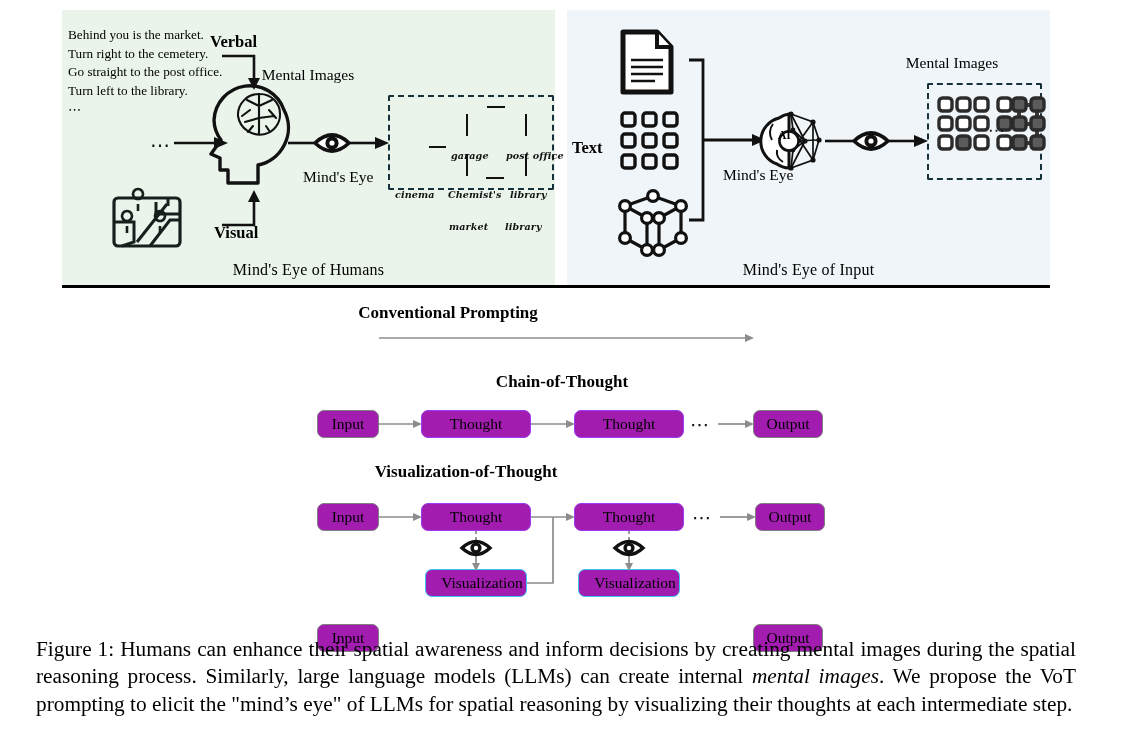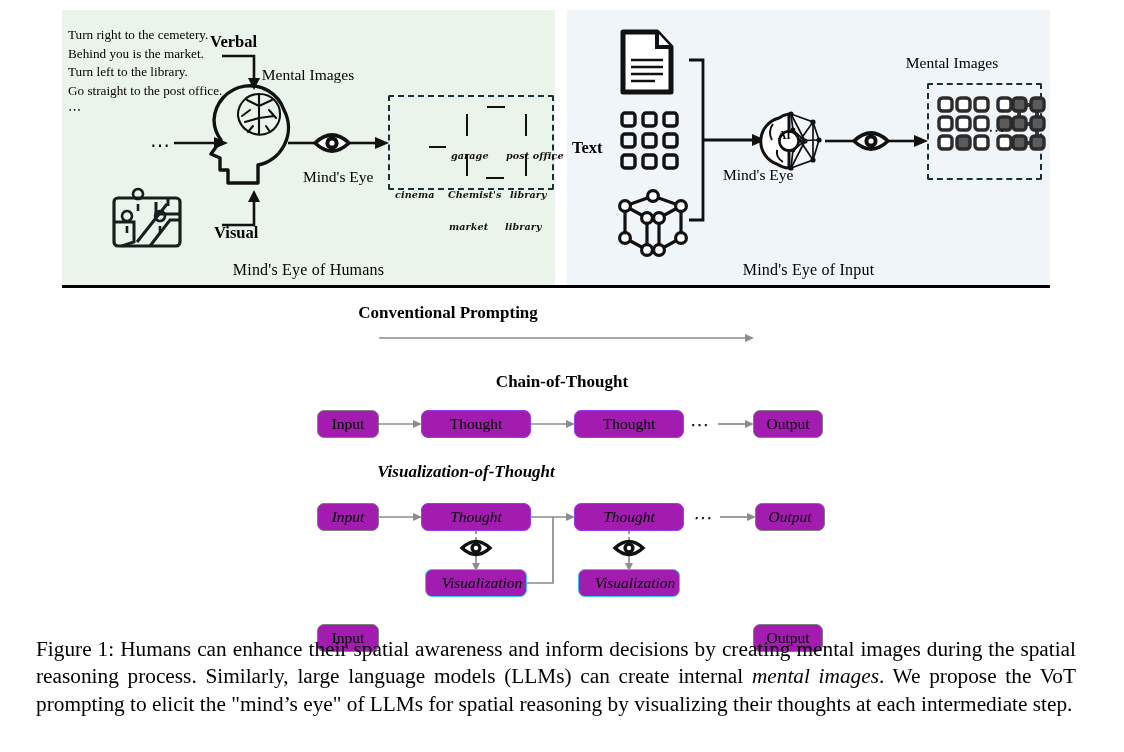--- a/index.html
+++ b/index.html
@@ -144,24 +144,24 @@
 </style>
 </head>
 <body>
 
 <div id="top-figure">
 
   <div class="panel" id="panel-human">
     <div class="panel-bg" style="background:#ebf4ea;"></div>
 
     <div id="verbal-text">
+      <div>Behind you is the market.</div>
       <div>Turn right to the cemetery.</div>
-      <div>Behind you is the market.</div>
+      <div>Go straight to the post office.</div>
       <div>Turn left to the library.</div>
-      <div>Go straight to the post office.</div>
       <div class="ellip-line">⋯</div>
     </div>
 
     <div class="lbl-bold" style="left:148px; top:22px;">Verbal</div>
     <div class="lbl-bold" style="left:152px; top:213px;">Visual</div>
 
     <div class="dots-h" style="left:88px; top:125px;">⋯</div>
 
     <svg class="overlay" width="493" height="275">
       <g fill="none" stroke="#15201c" stroke-width="3.2">
@@ -405,21 +405,21 @@
       <path d="M379 55 L414 55"></path>
       <path d="M413 51 L422 55 L413 59 Z" fill="#8c8c8c" stroke="none"></path>
       <path d="M531 55 L567 55"></path>
       <path d="M566 51 L575 55 L566 59 Z" fill="#8c8c8c" stroke="none"></path>
       <path d="M718 55 L746 55"></path>
       <path d="M745 51 L754 55 L745 59 Z" fill="#8c8c8c" stroke="none"></path>
     </g>
   </svg>
 </div>
 
-<div style="position:absolute; left:0; top:459px; width:932px; height:145px;font-style:italic;">
+<div style="position:absolute; left:0; top:459px; width:932px; height:145px;">
   <div class="flow-title" style="top:3px;">Visualization-of-Thought</div>
 
   <div class="node node-io" style="left:317px; top:44px; width:62px; height:28px; position:absolute;">Input</div>
   <div class="node node-thought" style="left:421px; top:44px; width:110px; height:28px; position:absolute;">Thought</div>
   <div class="node node-thought" style="left:574px; top:44px; width:110px; height:28px; position:absolute;">Thought</div>
   <div class="node node-io" style="left:755px; top:44px; width:70px; height:28px; position:absolute;">Output</div>
 
   <div class="node node-vis" style="left:425px; top:110px; width:102px; height:28px; position:absolute;">Visualization</div>
   <div class="node node-vis" style="left:578px; top:110px; width:102px; height:28px; position:absolute;">Visualization</div>
 

